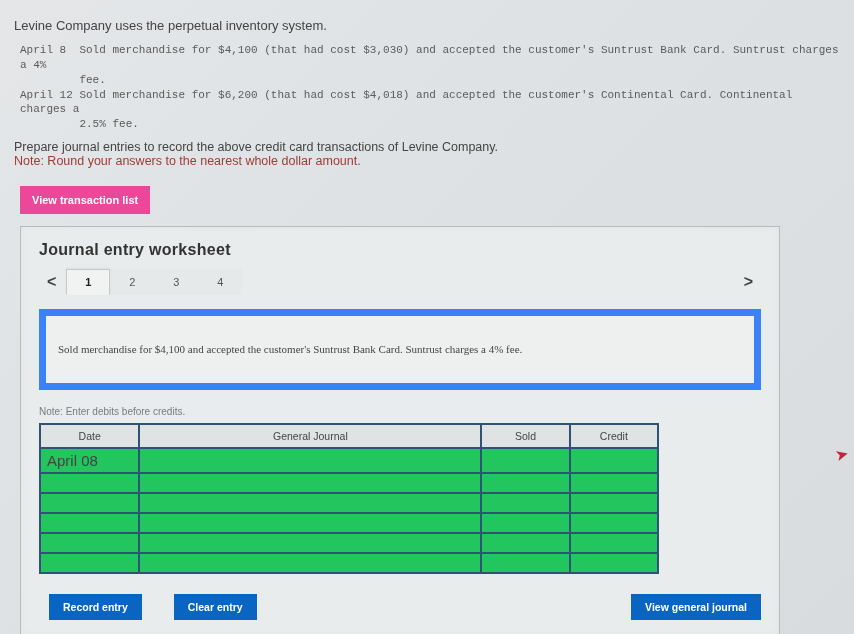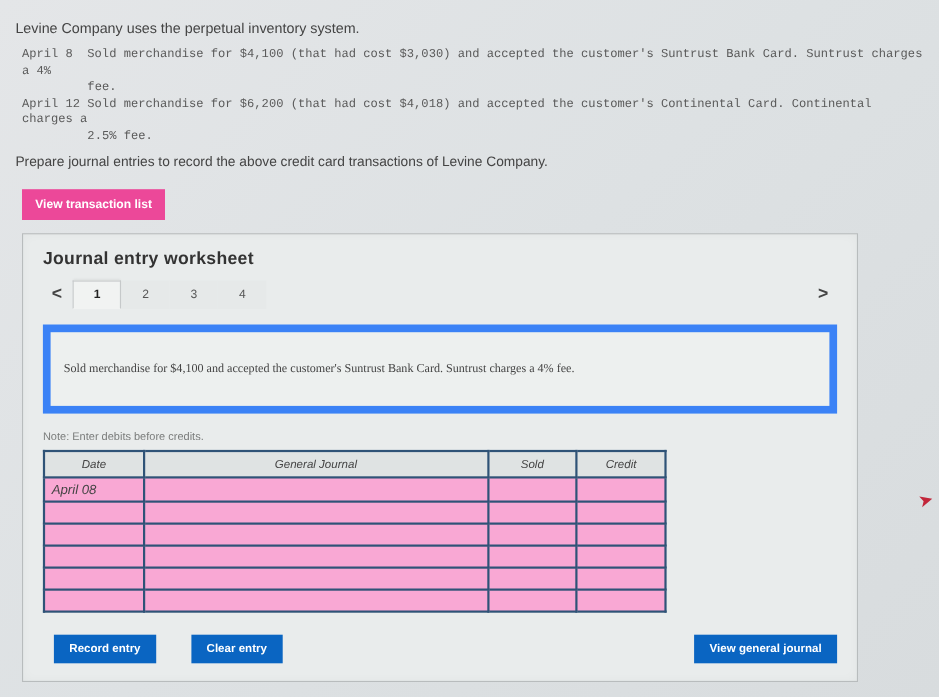--- a/index.html
+++ b/index.html
@@ -115,40 +115,39 @@
     font-family: Liberation Serif, serif;
   }
   .note-line {
     margin-top: 16px;
     font-size: 10px;
     color: #7a7c7b;
   }
   table.journal {
     margin-top: 6px;
     border-collapse: collapse;
-    width: 567px;
+    width: 620px;
     background: #e7eaea;
-    font-style: italic;
   }
   table.journal th {
     background: #dfe3e3;
     border: 2px solid #2f5377;
     font-size: 10.5px;
     font-weight: normal;
     color: #444;
     padding: 5px 6px;
     text-align: center;
   }
   table.journal td {
     border: 2px solid #2f5377;
     height: 20px;
-    font-size: 12px;
+    font-size: 15px;
     color: #444;
     padding: 3px 6px;
-    background: #f9a8d4;
+    background: #22c55e;
   }
   .col-date   { width: 90px; }
   .col-gj     { width: 310px; }
   .col-debit  { width: 80px; }
   .col-credit { width: 80px; }
   .btn-row {
     margin-top: 20px;
     display: flex;
     gap: 32px;
     margin-left: 10px;
@@ -178,20 +177,21 @@
 
   <div class="intro">Levine Company uses the perpetual inventory system.</div>
 
   <div class="mono-block">April 8  Sold merchandise for $4,100 (that had cost $3,030) and accepted the customer's Suntrust Bank Card. Suntrust charges a 4%
          fee.
 April 12 Sold merchandise for $6,200 (that had cost $4,018) and accepted the customer's Continental Card. Continental charges a
          2.5% fee.</div>
 
   <div class="instr">
     <span>Prepare journal entries to record the above credit card transactions of Levine Company.</span><br>
+    <span class="note">Note: Round your answers to the nearest whole dollar amount.</span>
   </div>
 
   <button class="view-btn">View transaction list</button>
 
   <div class="worksheet">
 
     <div class="ws-title">Journal entry worksheet</div>
 
     <div class="tab-row">
       <span class="nav-arrow">&lt;</span>

